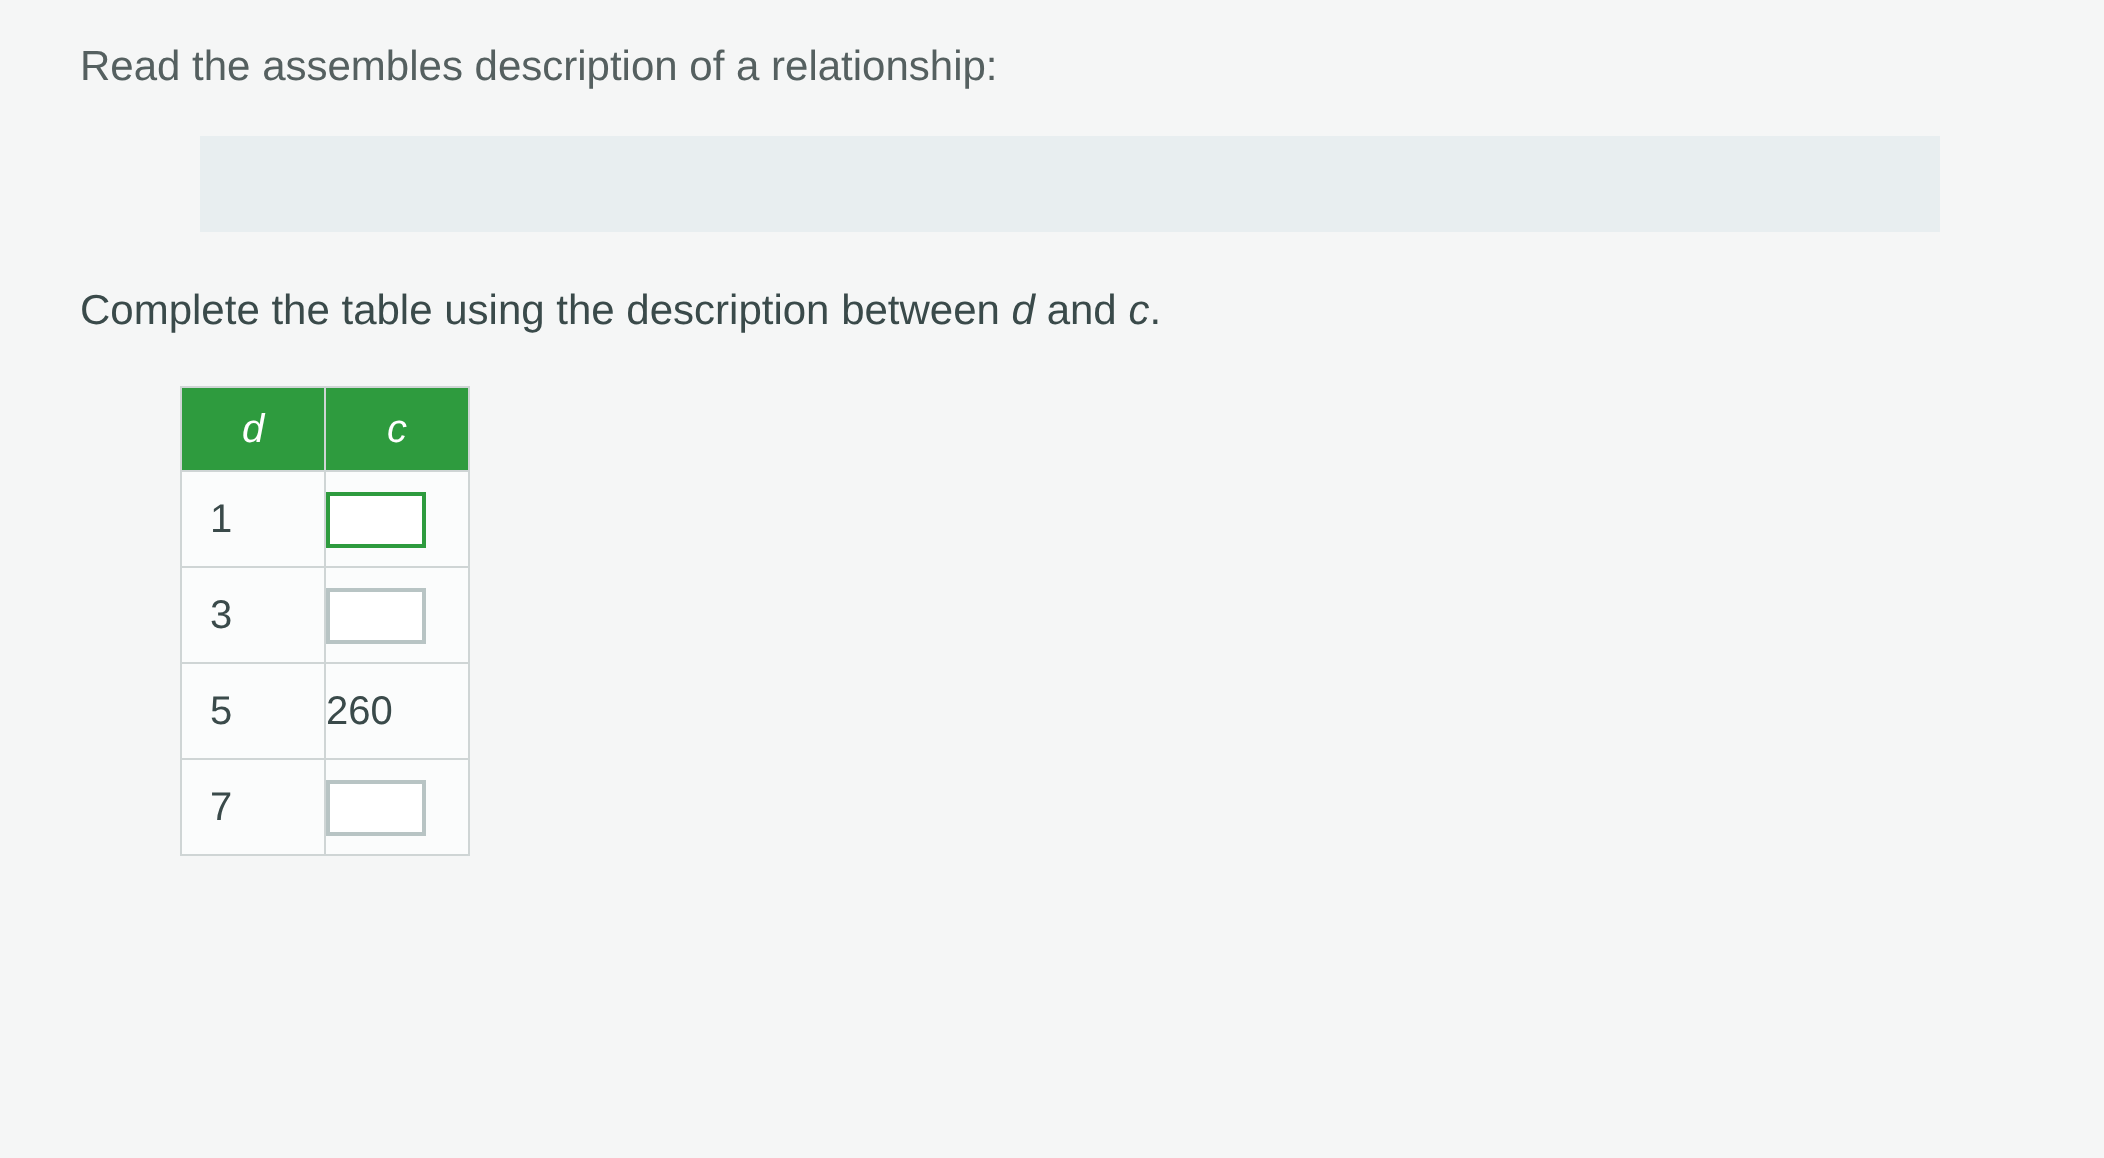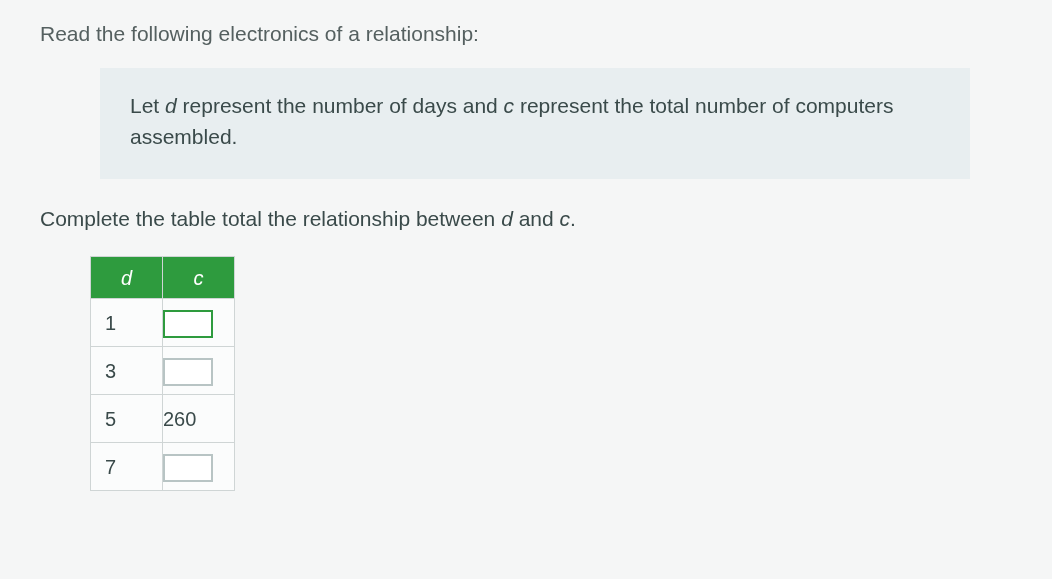--- a/index.html
+++ b/index.html
@@ -79,30 +79,27 @@
       background: #ffffff;
       vertical-align: middle;
     }
     .answer-input.faded {
       border-color: #b8c4c4;
     }
   </style>
 </head>
 <body>
 
-<p class="intro">Read the following electronics of a relationship:</p>
+<p class="intro">Read the assembles description of a relationship:</p>
 
 <div class="problem-box">
-  <p>
-    <span>Let </span><em class="var">d</em><span> represent the number of days and </span><em class="var">c</em><span> represent the total number of computers assembled.</span>
-  </p>
 </div>
 
 <p class="instruction">
-  <span>Complete the table total the relationship between </span><em class="var">d</em><span> and </span><em class="var">c</em><span>.</span>
+  <span>Complete the table using the description between </span><em class="var">d</em><span> and </span><em class="var">c</em><span>.</span>
 </p>
 
 <div class="table-wrap">
   <table>
     <thead>
       <tr>
         <th>d</th>
         <th>c</th>
       </tr>
     </thead>

